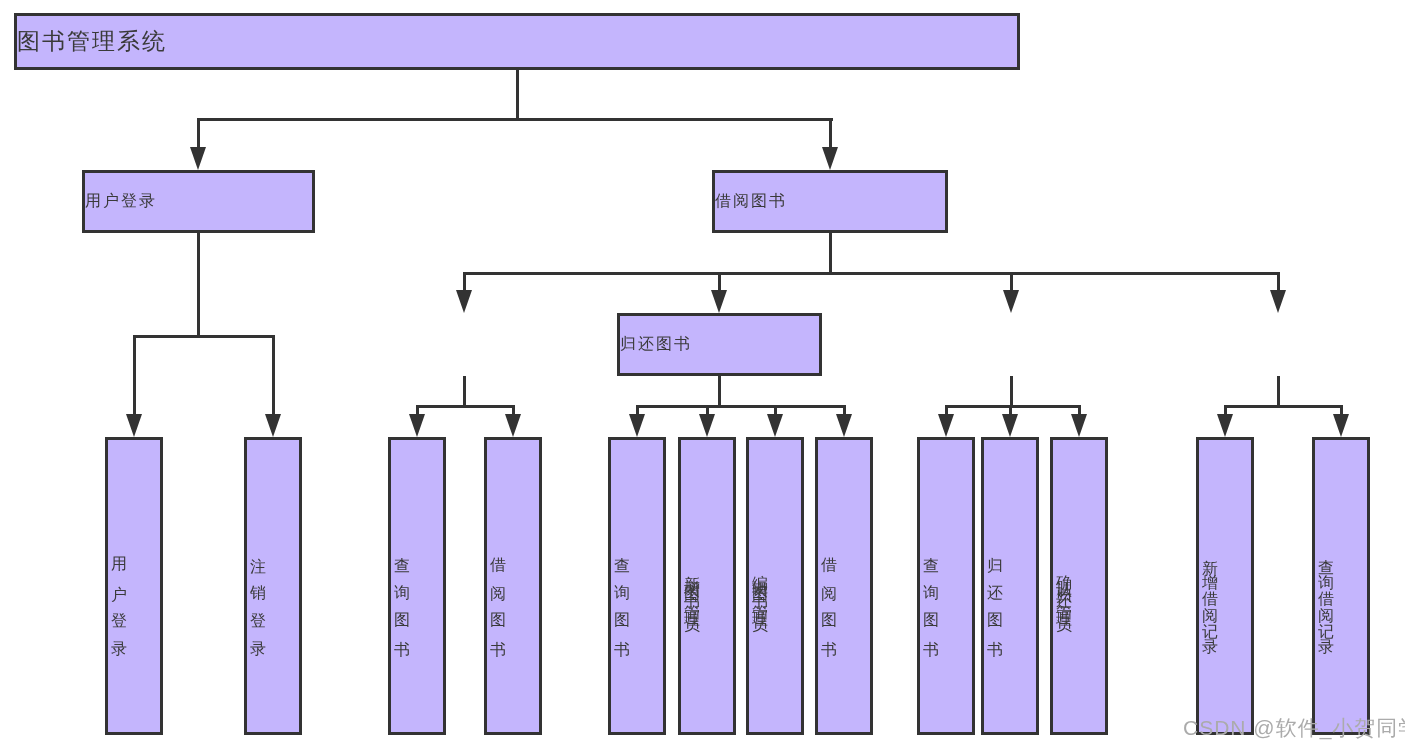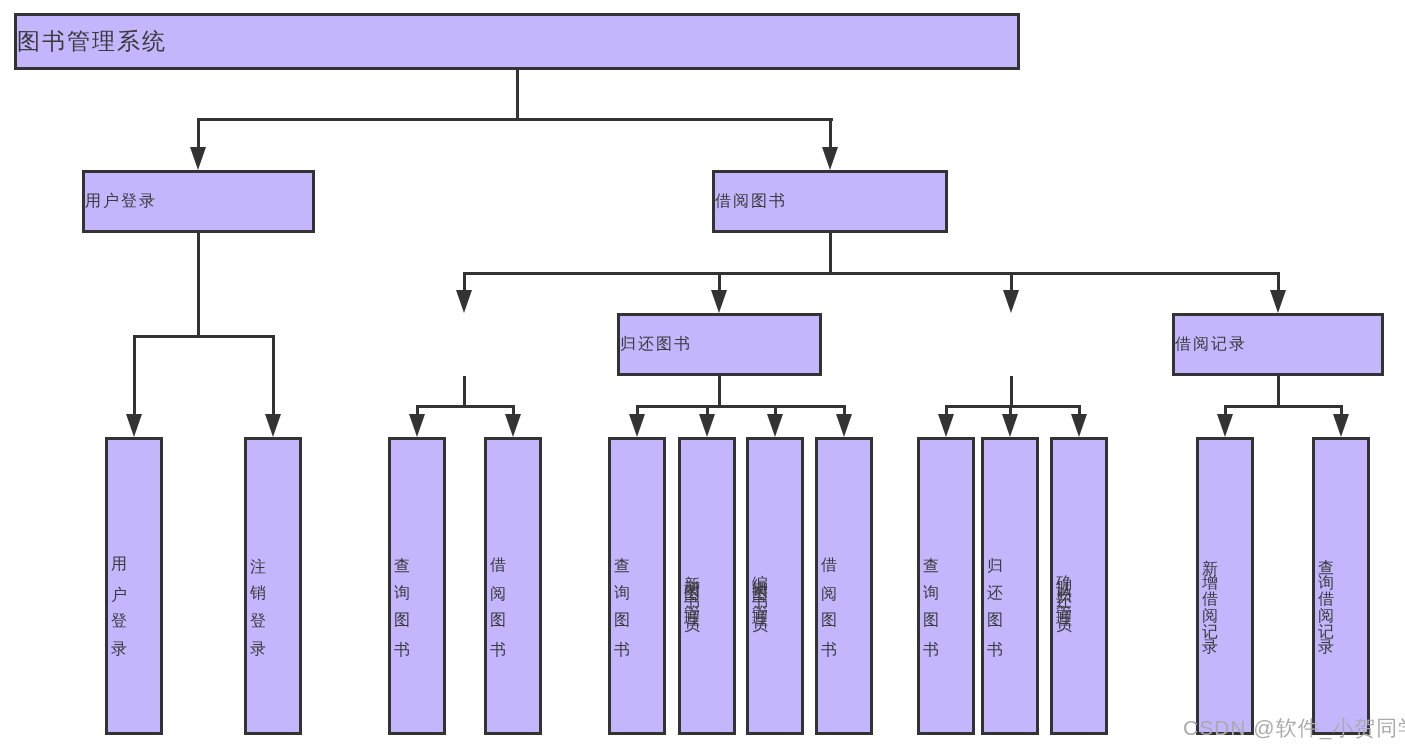--- a/index.html
+++ b/index.html
@@ -105,23 +105,20 @@
   <div class="v" style="left:1010px; top:272px; height:20px;"></div>
   <div class="v" style="left:1277px; top:272px; height:20px;"></div>
   <div class="arrow" style="left:456px; top:290px;"></div>
   <div class="arrow" style="left:711px; top:290px;"></div>
   <div class="arrow" style="left:1003px; top:290px;"></div>
   <div class="arrow" style="left:1270px; top:290px;"></div>
 
   <div class="node" style="left:617px; top:313px; width:205px; height:63px;">
     <span class="label">归还图书</span>
   </div>
-  <div class="node" style="left:1172px; top:313px; width:212px; height:63px;">
-    <span class="label">借阅记录</span>
-  </div>
 
   <div class="v" style="left:463px; top:376px; height:29px;"></div>
   <div class="h" style="left:416px; top:405px; width:99px;"></div>
   <div class="v" style="left:416px; top:405px; height:11px;"></div>
   <div class="v" style="left:512px; top:405px; height:11px;"></div>
   <div class="arrow" style="left:409px; top:414px;"></div>
   <div class="arrow" style="left:505px; top:414px;"></div>
 
   <div class="v" style="left:718px; top:376px; height:29px;"></div>
   <div class="h" style="left:636px; top:405px; width:210px;"></div>

